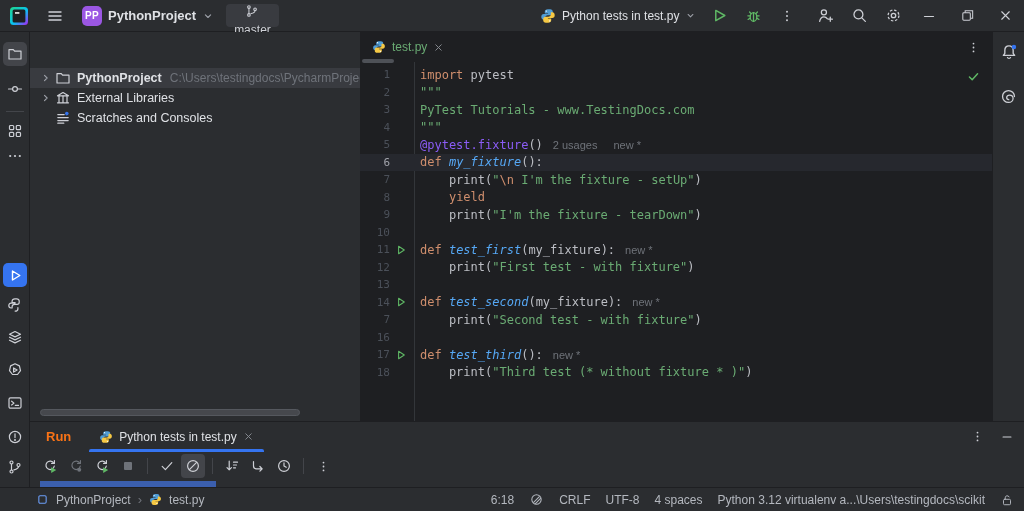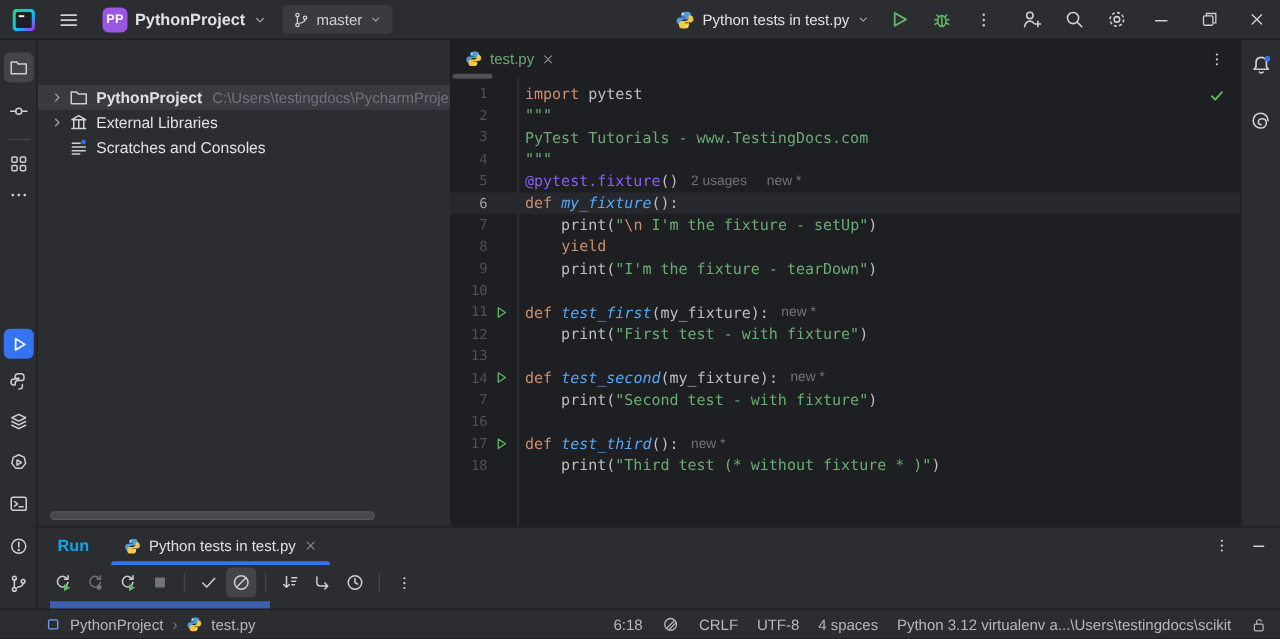--- a/index.html
+++ b/index.html
@@ -10,21 +10,21 @@
 
   
   .titlebar{position:absolute;top:0;left:0;right:0;height:32px;background:#2B2D30;
             border-bottom:1px solid #1E1F22;box-sizing:border-box;padding-left:44px;}
   .tb-left{position:absolute;left:0;top:0;height:31px;display:flex;align-items:center;padding-left:10px;gap:12px;}
   .proj-widget{display:flex;align-items:center;gap:6px;cursor:default;}
   .pp-badge{width:20px;height:20px;border-radius:5px;background:#9B57E3;color:#fff;font-size:10px;
             font-weight:700;display:flex;align-items:center;justify-content:center;letter-spacing:.3px;}
   .proj-name{font-size:13px;font-weight:600;color:#DFE1E5;}
   .branch-widget{display:flex;align-items:center;gap:5px;background:#393B40;height:23px;border-radius:4px;
-                 padding:0 8px;color:#CED0D6;}
+                 padding:0 8px;color:#CED0D6;flex-direction:column;}
   .tb-center{position:absolute;left:540px;top:0;height:31px;display:flex;align-items:center;gap:4px;}
   .runconfig{display:flex;align-items:center;gap:6px;padding-right:4px;color:#DFE1E5;}
   .tb-icon-btn{width:30px;height:31px;display:flex;align-items:center;justify-content:center;}
   .tb-right{position:absolute;right:0;top:0;height:31px;display:flex;align-items:center;}
   .tb-right .tb-icon-btn{width:34px;}
   .tb-right .win-btn{width:38px;}
 
   
   .leftbar{position:absolute;left:0;top:32px;width:30px;bottom:24px;background:#2B2D30;
            border-right:1px solid #1E1F22;box-sizing:border-box;}
@@ -76,21 +76,21 @@
   
   .rightbar{position:absolute;right:0;top:32px;width:32px;height:389px;background:#2B2D30;
             border-left:1px solid #1E1F22;box-sizing:border-box;display:flex;flex-direction:column;
             align-items:center;padding-top:8px;gap:20px;}
   .rb-btn{position:relative;width:24px;height:24px;display:flex;align-items:center;justify-content:center;}
 
   
   .run-panel{position:absolute;left:30px;top:421px;width:994px;height:66px;background:#2B2D30;
              border-top:1px solid #1E1F22;box-sizing:border-box;}
   .rp-header{position:relative;height:29px;display:flex;align-items:center;}
-  .rp-title{font-size:13px;font-weight:700;margin-left:16px;color:#0ea5e9;}
+  .rp-title{font-size:13px;font-weight:700;margin-left:16px;color:#f97316;}
   .rp-tab{position:relative;display:flex;align-items:center;gap:6px;height:29px;padding:0 10px;margin-left:18px;}
   .rp-tab::after{content:"";position:absolute;left:0;right:0;bottom:-1px;height:3px;background:#3574F0;
                  border-radius:2px 2px 0 0;}
   .rp-right{position:absolute;right:10px;top:0;height:29px;display:flex;align-items:center;gap:16px;}
   .rp-toolbar{height:30px;display:flex;align-items:center;padding-left:8px;gap:2px;}
   .rt-btn{width:24px;height:24px;border-radius:4px;display:flex;align-items:center;justify-content:center;}
   .rt-btn.active{background:#43454A;}
   .rt-sep{width:1px;height:16px;background:#43454A;margin:0 5px;}
   .rp-selected{position:absolute;left:10px;bottom:0;width:176px;height:6px;background:#3B5FAE;}
 

